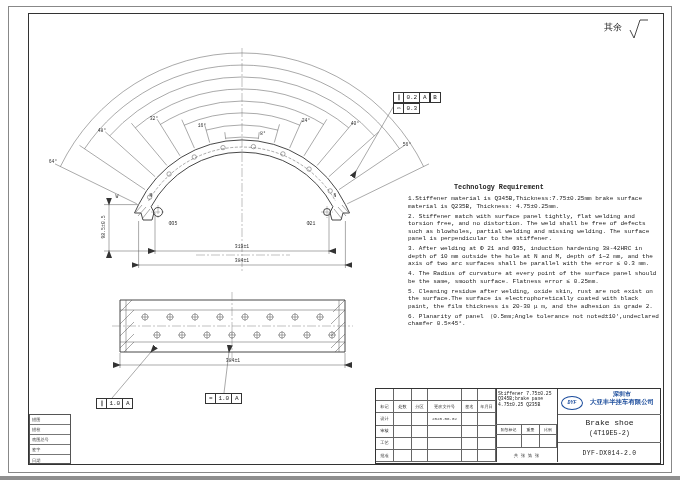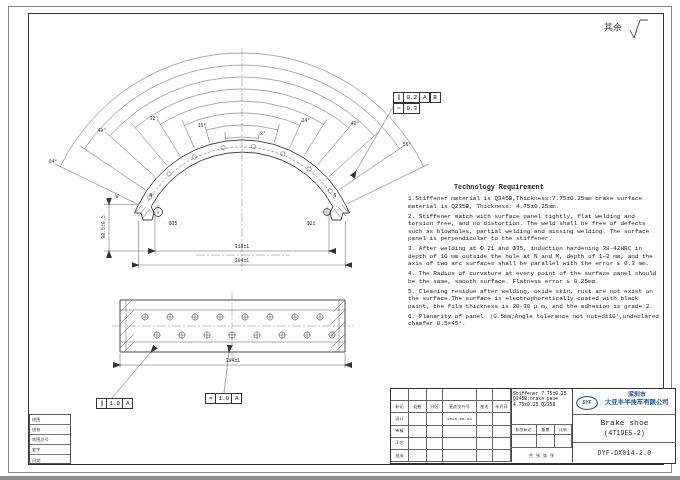--- a/index.html
+++ b/index.html
@@ -15,21 +15,21 @@
   .cl{stroke:#777;stroke-width:.45;fill:none;stroke-dasharray:9 2 2 2;}
   .lbl{position:absolute;font-size:4.8px;color:#333;transform:translate(-50%,-50%);white-space:nowrap;line-height:1;}
   .lbl.r90{transform:translate(-50%,-50%) rotate(-90deg);}
   .rough{position:absolute;left:604px;top:21px;font-size:9px;color:#222;}
   .tolf{position:absolute;display:flex;}
   .tolf .c{box-sizing:border-box;border:.8px solid #333;height:11px;line-height:10px;font-size:6px;
            text-align:center;padding:0 2px;min-width:11px;background:#fff;margin-left:-.8px;}
   .tech{position:absolute;left:408px;top:183px;width:253px;}
   .tech h3{font-size:6.8px;font-weight:bold;margin:0 0 4px 46px;color:#222;}
   .tech p{font-size:6px;line-height:1.25;margin:0 0 2.5px 0;color:#222;}
-  .tb{position:absolute;left:390px;top:388px;width:286px;height:76px;border:1.3px solid #333;box-sizing:border-box;background:#fff;}
+  .tb{position:absolute;left:375px;top:388px;width:286px;height:76px;border:1.3px solid #333;box-sizing:border-box;background:#fff;}
   .tbl{position:absolute;left:0;top:0;width:120px;height:73.4px;display:grid;
        grid-template-columns:18px 18px 16px 34px 16px 18px;grid-template-rows:repeat(6,1fr);
        border-right:.8px solid #444;}
   .tc{box-sizing:border-box;border-right:.5px solid #666;border-bottom:.5px solid #666;
       font-size:4.2px;display:flex;align-items:center;justify-content:center;overflow:hidden;color:#333;line-height:1;}
   .tbm{position:absolute;left:120px;top:0;width:62px;height:73.4px;border-right:.8px solid #444;box-sizing:border-box;}
   .mat{box-sizing:border-box;height:36px;border-bottom:.5px solid #666;font-size:4.7px;line-height:1.2;padding:1.5px 2px;color:#222;}
   .stg{display:grid;grid-template-columns:26px 18px 17px;height:10px;}
   .stg div{box-sizing:border-box;border-right:.5px solid #666;border-bottom:.5px solid #666;
            font-size:3.9px;display:flex;align-items:center;justify-content:center;color:#333;}

